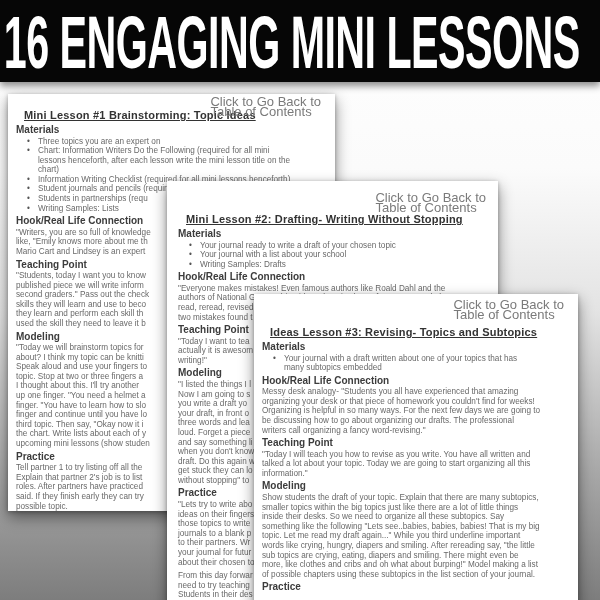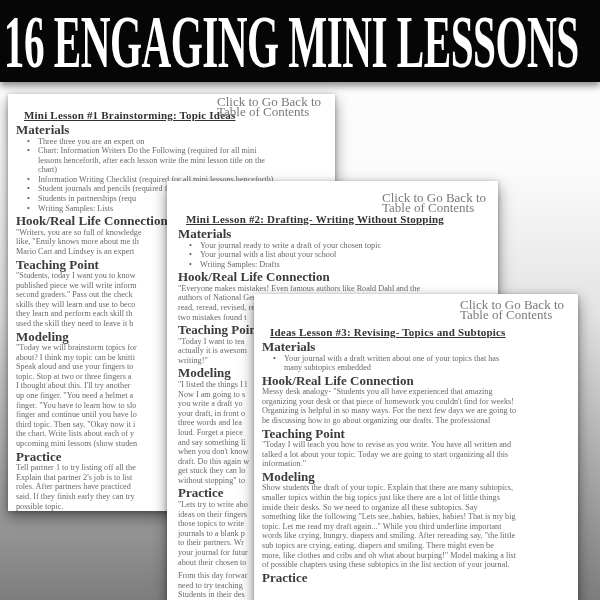--- a/index.html
+++ b/index.html
@@ -1,19 +1,19 @@
 <!DOCTYPE html>
 <html><head>
 <meta charset="utf-8">
 <style>
   html,body{margin:0;padding:0;}
   #stage{
     position:relative;width:600px;height:600px;overflow:hidden;
     background:linear-gradient(180deg,#ffffff 0%,#fbfbfb 28%,#e3e3e3 52%,#a9a9a9 78%,#7d7d7d 100%);
-    font-family:Liberation Serif, serif;
+    font-family:Liberation Sans, sans-serif;
   }
   
   .banner{
     position:absolute;left:0;top:0;width:600px;height:82px;background:#060606;
     box-shadow:0 4px 7px rgba(0,0,0,0.45);z-index:10;overflow:hidden;
   }
   .banner-title{
     color:#ffffff;font-weight:700;font-size:75px;line-height:84px;letter-spacing:-1px;
     white-space:nowrap;transform:scaleX(0.55);transform-origin:0 50%;padding-left:7px;
   }
@@ -31,21 +31,21 @@
   }
   #page1 .back-link{top:3px;right:14px;}
   #page2 .back-link{top:12px;right:12px;}
   #page3 .back-link{top:6px;right:14px;}
   .lesson-title{
     font-weight:700;font-size:11px;line-height:13px;color:#333333;
     text-decoration:underline;letter-spacing:.2px;margin:0 0 3px 0;white-space:pre;padding-left:8px;
   }
   .section{margin:0;}
   .sec-heading{
-    font-weight:700;font-size:13px;line-height:10.5px;color:#3c3c3c;
+    font-weight:700;font-size:10px;line-height:10.5px;color:#3c3c3c;
     margin:3px 0 1px 0;white-space:pre;
   }
   .para{margin:0;}
   .para + .para{margin-top:4px;}
   .para.bullet + .para.bullet{margin-top:0;}
   .para.bullet{position:relative;padding-left:22px;}
   .para.bullet::before{
     content:"\2022";position:absolute;left:11px;top:0;
     font-size:8.2px;line-height:9.6px;color:#555555;
   }
@@ -65,21 +65,21 @@
   <div class="page" id="page1">
     <div class="back-link">
       <div>Click to Go Back to</div>
       <div>Table of Contents</div>
     </div>
     <div class="lesson-title">Mini Lesson #1 Brainstorming: Topic Ideas</div>
     <div class="sections">
         <div class="section">
           <div class="sec-heading">Materials</div>
           <div class="para bullet">
-            <div class="line">Three three you are an expert on</div>
+            <div class="line">Three topics you are an expert on</div>
           </div>
           <div class="para bullet">
             <div class="line">Chart: Information Writers Do the Following (required for all mini</div>
             <div class="line">lessons henceforth, after each lesson write the mini lesson title on the</div>
             <div class="line">chart)</div>
           </div>
           <div class="para bullet">
             <div class="line">Information Writing Checklist (required for all mini lessons henceforth)</div>
           </div>
           <div class="para bullet">
@@ -227,20 +227,21 @@
             <div class="line">many subtopics embedded</div>
           </div>
         </div>
         <div class="section">
           <div class="sec-heading">Hook/Real Life Connection</div>
           <div class="para">
             <div class="line">Messy desk analogy- "Students you all have experienced that amazing</div>
             <div class="line">organizing your desk or that piece of homework you couldn't find for weeks!</div>
             <div class="line">Organizing is helpful in so many ways. For the next few days we are going to</div>
             <div class="line">be discussing how to go about organizing our drafts. The professional</div>
+            <div class="line">writers call organizing a fancy word-revising."</div>
           </div>
         </div>
         <div class="section">
           <div class="sec-heading">Teaching Point</div>
           <div class="para">
             <div class="line">"Today I will teach you how to revise as you write. You have all written and</div>
             <div class="line">talked a lot about your topic. Today we are going to start organizing all this</div>
             <div class="line">information."</div>
           </div>
         </div>

